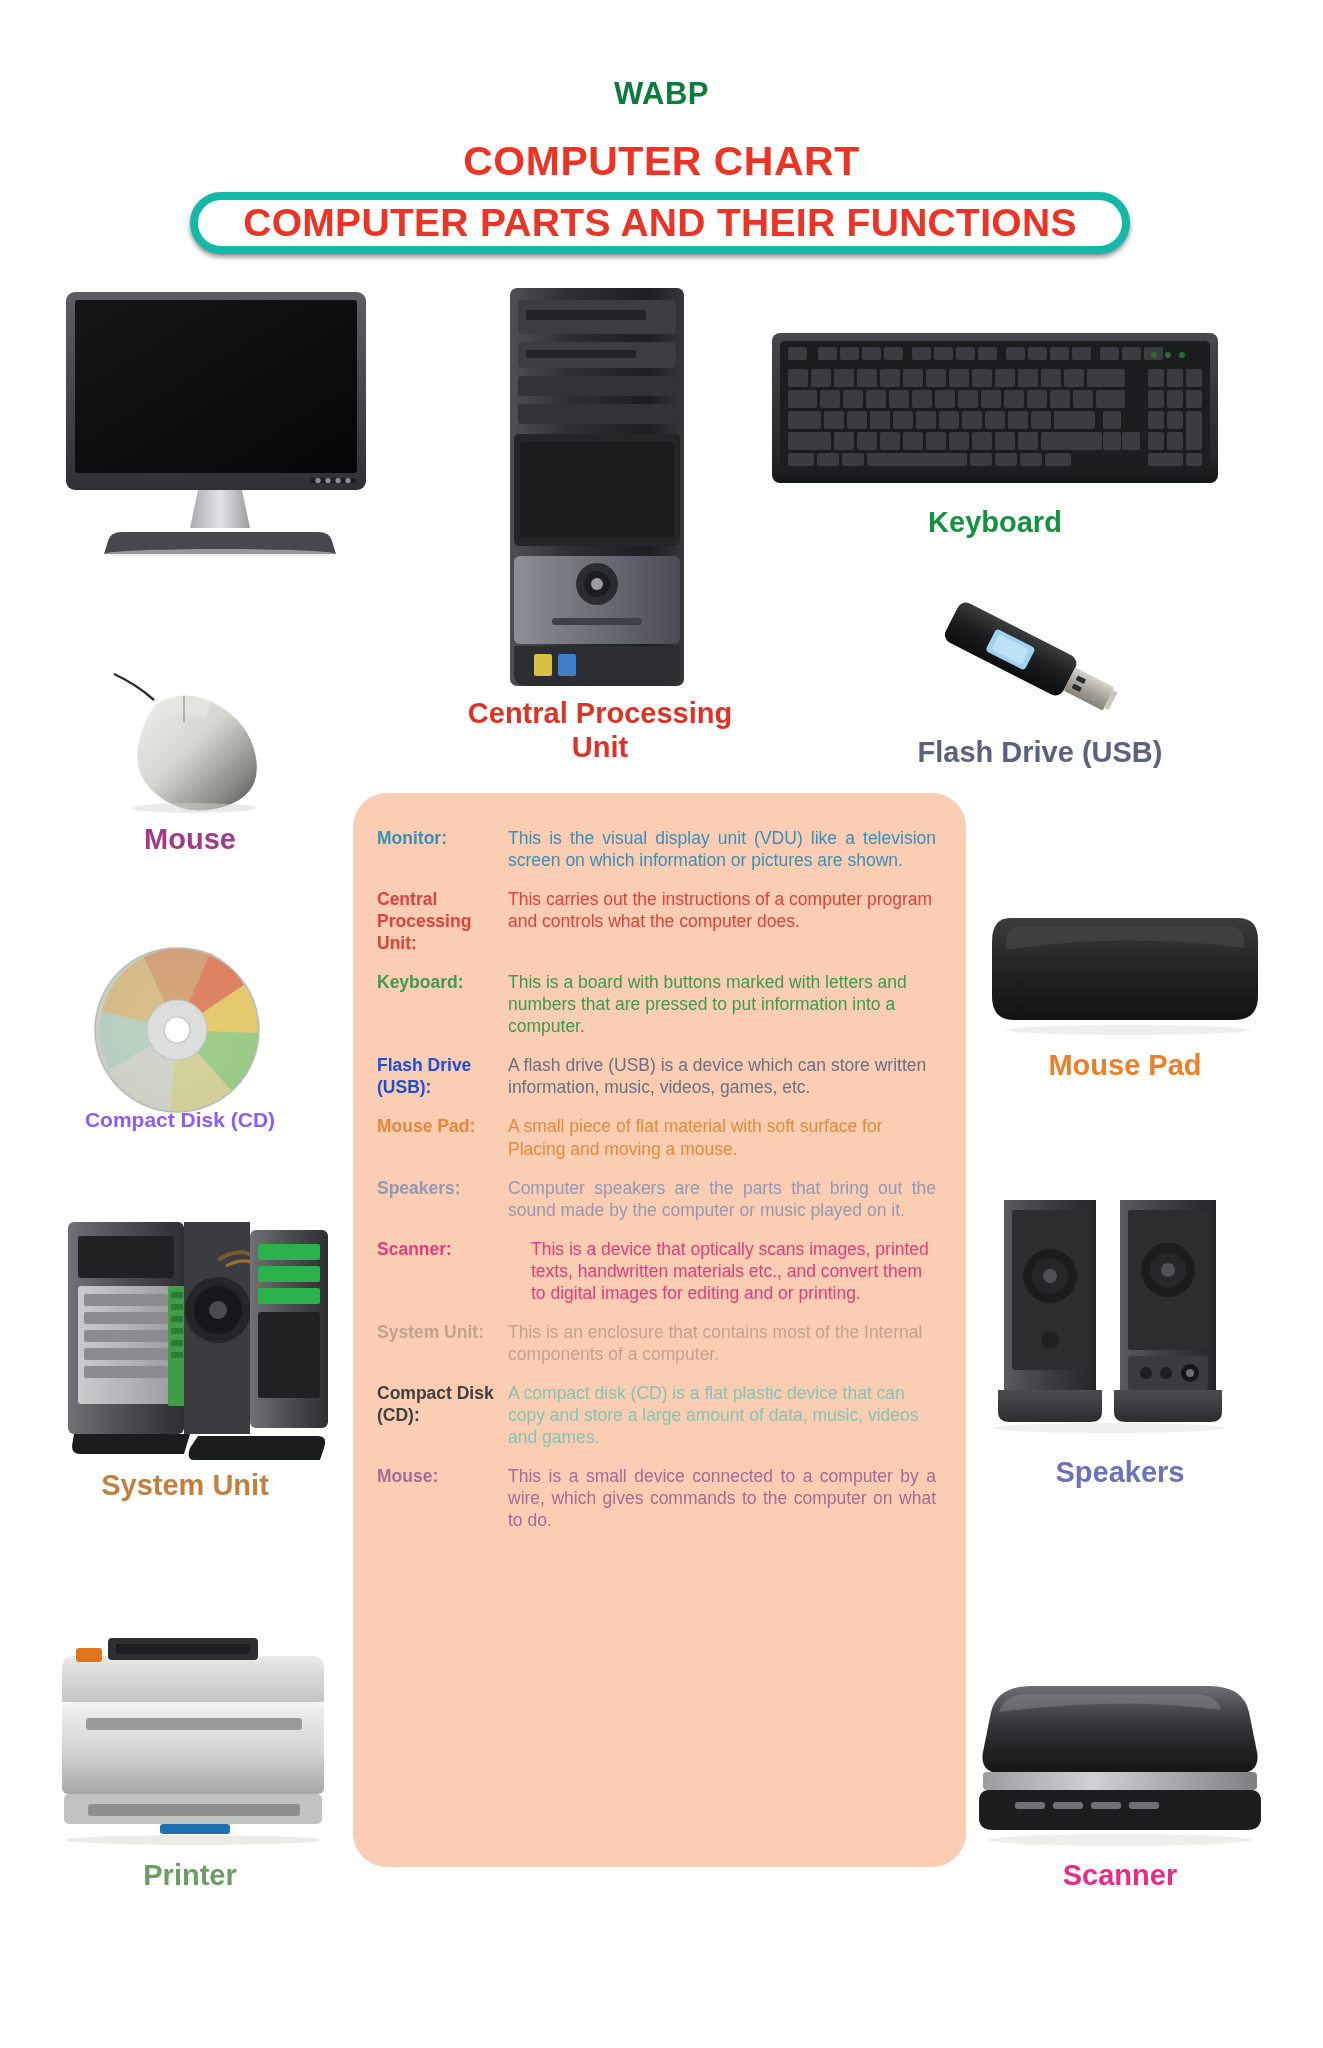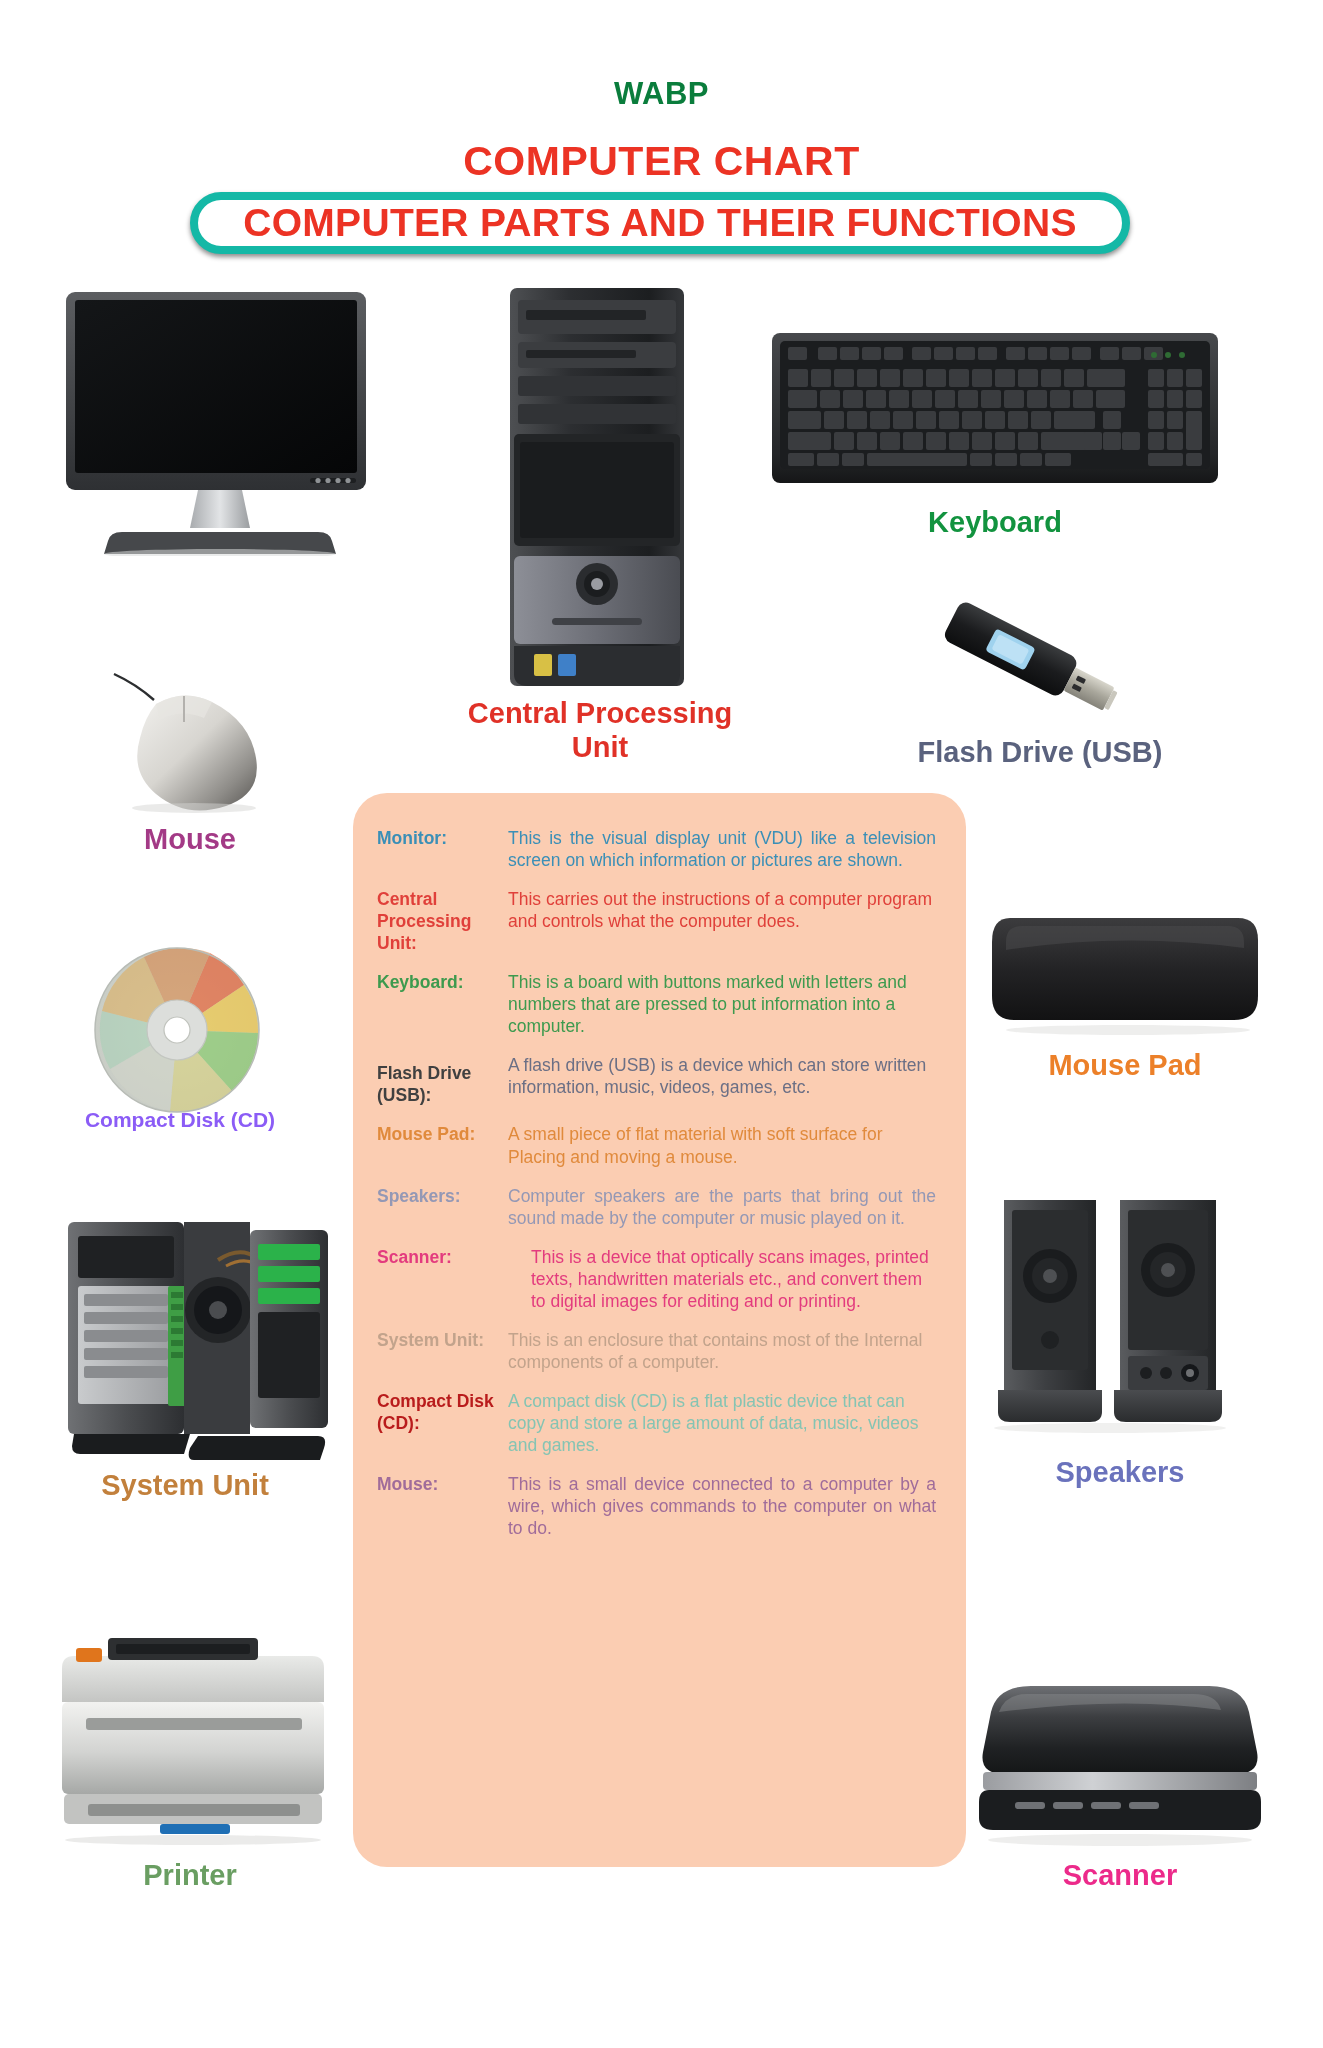--- a/index.html
+++ b/index.html
@@ -501,41 +501,41 @@
       </div>
       <div class="row">
         <div class="term" style="color: rgb(224, 64, 58);">Central Processing Unit:</div>
         <div class="defn" style="color: rgb(224, 64, 58);">This carries out the instructions of a computer program and controls what the computer does.</div>
       </div>
       <div class="row">
         <div class="term" style="color: rgb(61, 154, 78);">Keyboard:</div>
         <div class="defn" style="color: rgb(61, 154, 78);">This is a board with buttons marked with letters and numbers that are pressed to put information into a computer.</div>
       </div>
       <div class="row">
-        <div class="term" style="color: #404040; margin-top: 8px;">Flash Drive (USB):</div>
+        <div class="term" style="color: #1d4ed8;">Flash Drive (USB):</div>
         <div class="defn" style="color: rgb(107, 111, 133);">A  flash drive (USB) is a device which can store written information, music, videos, games, etc.</div>
       </div>
       <div class="row">
         <div class="term" style="color: rgb(224, 138, 60);">Mouse Pad:</div>
         <div class="defn" style="color: rgb(224, 138, 60);">A small piece of flat material with soft surface for Placing and moving a mouse.</div>
       </div>
       <div class="row justify">
         <div class="term" style="color: rgb(148, 152, 181);">Speakers:</div>
         <div class="defn" style="color: rgb(148, 152, 181);">Computer speakers are the parts that bring out the sound made by the computer or music played on it.</div>
       </div>
       <div class="row">
         <div class="term" style="color: rgb(227, 59, 126);">Scanner:</div>
         <div class="defn" style="color: rgb(227, 59, 126); margin-left: 23px;">This is a device that optically scans images, printed texts, handwritten materials etc., and convert them to digital images for editing and or printing.</div>
       </div>
       <div class="row">
         <div class="term" style="color: rgb(194, 163, 140);">System Unit:</div>
         <div class="defn" style="color: rgb(194, 163, 140);">This is an enclosure that contains most of the Internal components of a computer.</div>
       </div>
       <div class="row">
-        <div class="term" style="color: #b91c1c;">Compact Disk (CD):</div>
+        <div class="term" style="color: #404040;">Compact Disk (CD):</div>
         <div class="defn" style="color: rgb(133, 196, 179);">A compact disk (CD) is a flat plastic device that can copy and store a large amount of data, music, videos and games.</div>
       </div>
       <div class="row justify">
         <div class="term" style="color: rgb(160, 108, 154);">Mouse:</div>
         <div class="defn" style="color: rgb(160, 108, 154);">This is a small device connected to a computer by a wire, which gives commands to the computer on what to do.</div>
       </div>
     </div>
 
 </div>
 

